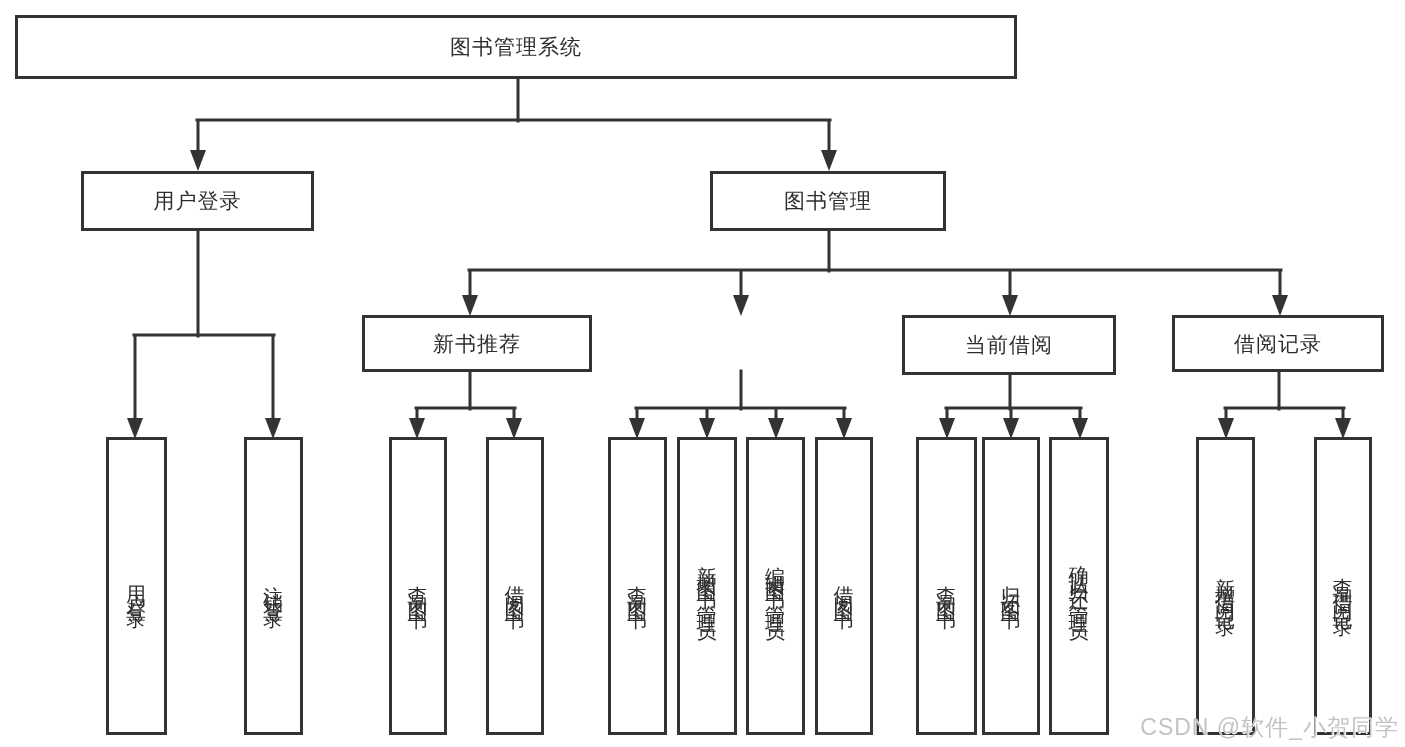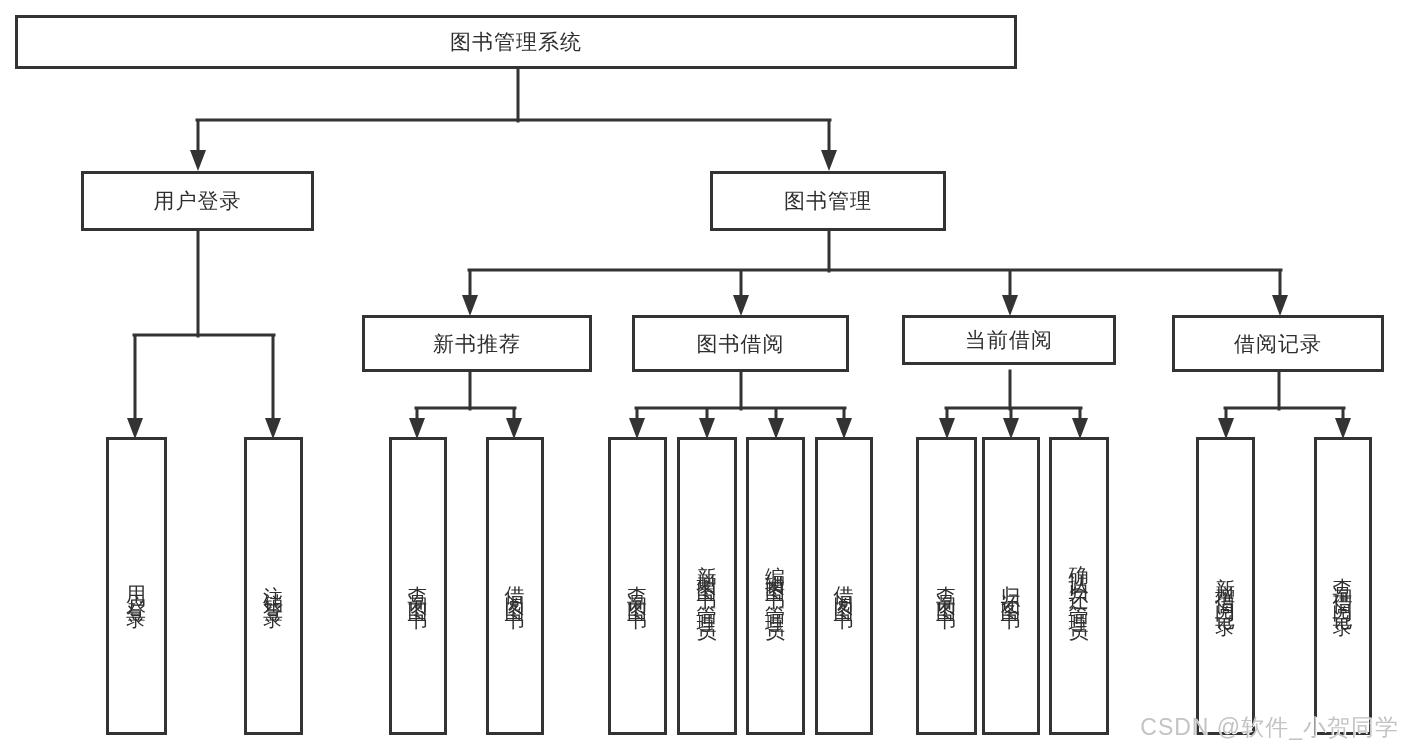--- a/index.html
+++ b/index.html
@@ -37,26 +37,26 @@
   }
   .node.vert {
     writing-mode: vertical-rl;
     text-orientation: mixed;
     font-size: 20px;
     letter-spacing: 8px;
     line-height: 1;
     padding: 4px 0;
   }
   
-  .root { left: 15px;  top: 15px;  width: 1002px; height: 54px; }
+  .root { left: 15px;  top: 15px;  width: 1002px; height: 64px; }
   .n2a  { left: 81px;  top: 171px; width: 233px;  height: 60px; }
   .n2b  { left: 710px; top: 171px; width: 236px;  height: 60px; }
   .n3a  { left: 362px;  top: 315px; width: 230px; height: 57px; }
   .n3b  { left: 632px;  top: 315px; width: 217px; height: 57px; }
-  .n3c  { left: 902px;  top: 315px; width: 214px; height: 50px; }
+  .n3c  { left: 902px;  top: 315px; width: 214px; height: 60px; }
   .n3d  { left: 1172px; top: 315px; width: 212px; height: 57px; }
   .leaf { top: 437px; height: 298px; }
   .v1  { left: 106px;  width: 61px; }
   .v2  { left: 244px;  width: 59px; }
   .v3  { left: 389px;  width: 58px; }
   .v4  { left: 486px;  width: 58px; }
   .v5  { left: 608px;  width: 59px; }
   .v6  { left: 677px;  width: 60px; }
   .v7  { left: 746px;  width: 59px; }
   .v8  { left: 815px;  width: 58px; }
@@ -137,21 +137,20 @@
              M1218,418 L1234,418 L1226,439 Z
              M1335,418 L1351,418 L1343,439 Z"></path>
   </svg>
 
   <div class="node root">图书管理系统</div>
 
   <div class="node n2a">用户登录</div>
   <div class="node n2b">图书管理</div>
 
   <div class="node n3a">新书推荐</div>
-  <div class="node n3b">图书借阅</div>
   <div class="node n3c">当前借阅</div>
   <div class="node n3d">借阅记录</div>
 
   <div class="node vert leaf v1">用户登录</div>
   <div class="node vert leaf v2">注销登录</div>
 
   <div class="node vert leaf v3">查询图书</div>
   <div class="node vert leaf v4">借阅图书</div>
 
   <div class="node vert leaf v5">查询图书</div>

